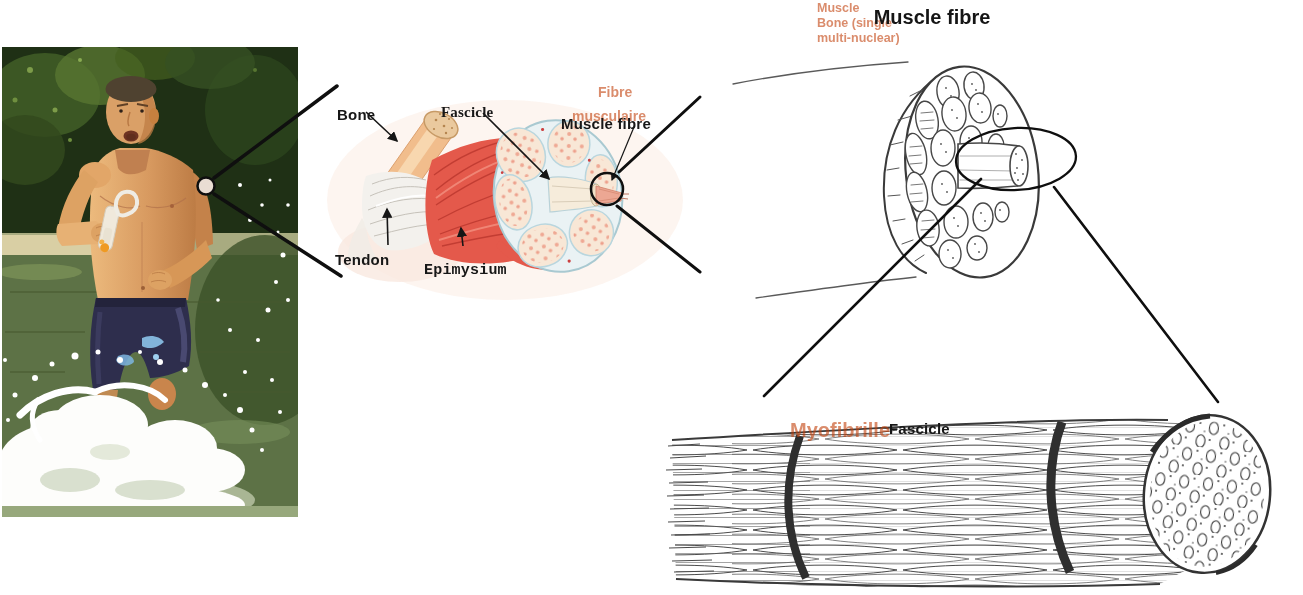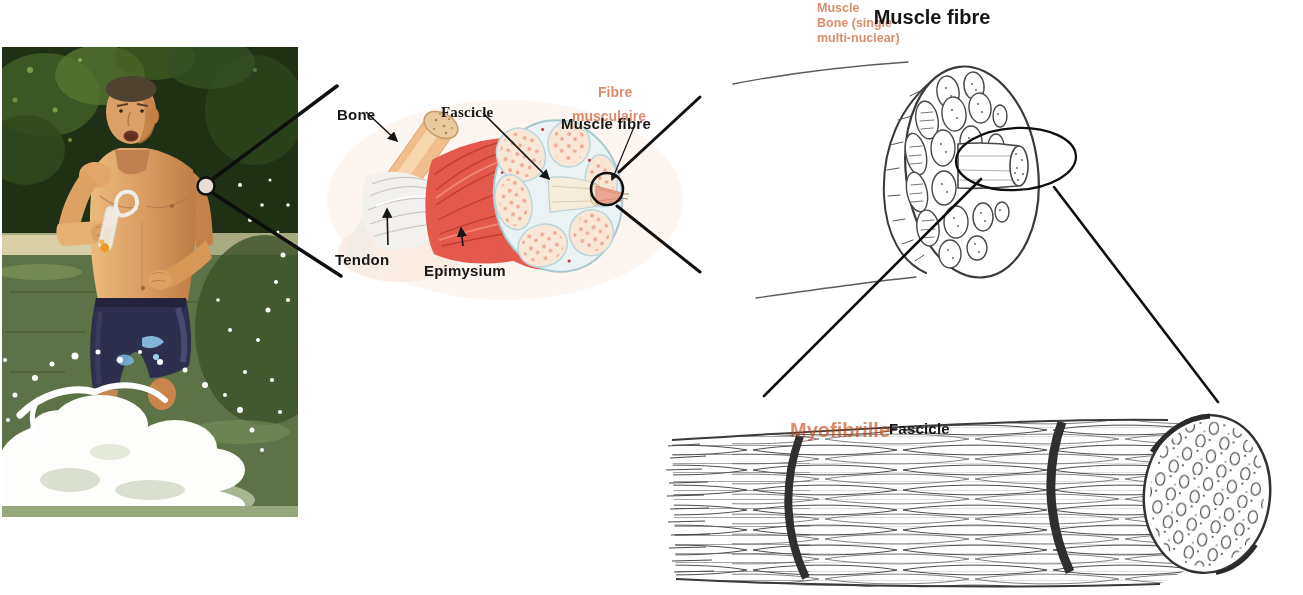--- a/index.html
+++ b/index.html
@@ -388,21 +388,21 @@
 <div class="ghost" style="left:572px;top:108px;font-size:14px;">musculaire</div>
 <div class="ghost ghost-small" style="left:817px;top:1px;">Muscle</div>
 <div class="ghost ghost-small" style="left:817px;top:16px;">Bone (single</div>
 <div class="ghost ghost-small" style="left:817px;top:31px;">multi-nuclear)</div>
 <div class="ghost ghost-big" style="left:790px;top:419px;">Myofibrille</div>
 
 <div class="lbl fs20" style="left:337px;top:87px;">Bone</div>
 <div class="lbl fs20" style="left:441px;top:85px;font-family:Liberation Serif, serif;">Fascicle</div>
 <div class="lbl fs20" style="left:561px;top:96px;">Muscle fibre</div>
 <div class="lbl fs20" style="left:335px;top:232px;">Tendon</div>
-<div class="lbl fs20" style="left:424px;top:243px;">Epimysium</div>
+<div class="lbl fs20" style="left:424px;top:243px;font-family:Liberation Mono, monospace;">Epimysium</div>
 
 <div class="title-block">
   <div class="title-line1">Muscle fibre</div>
 </div>
 
 <div class="lbl fs20" style="left:889px;top:401px;">Fascicle</div>
 
 </div>
 
 </body></html>

